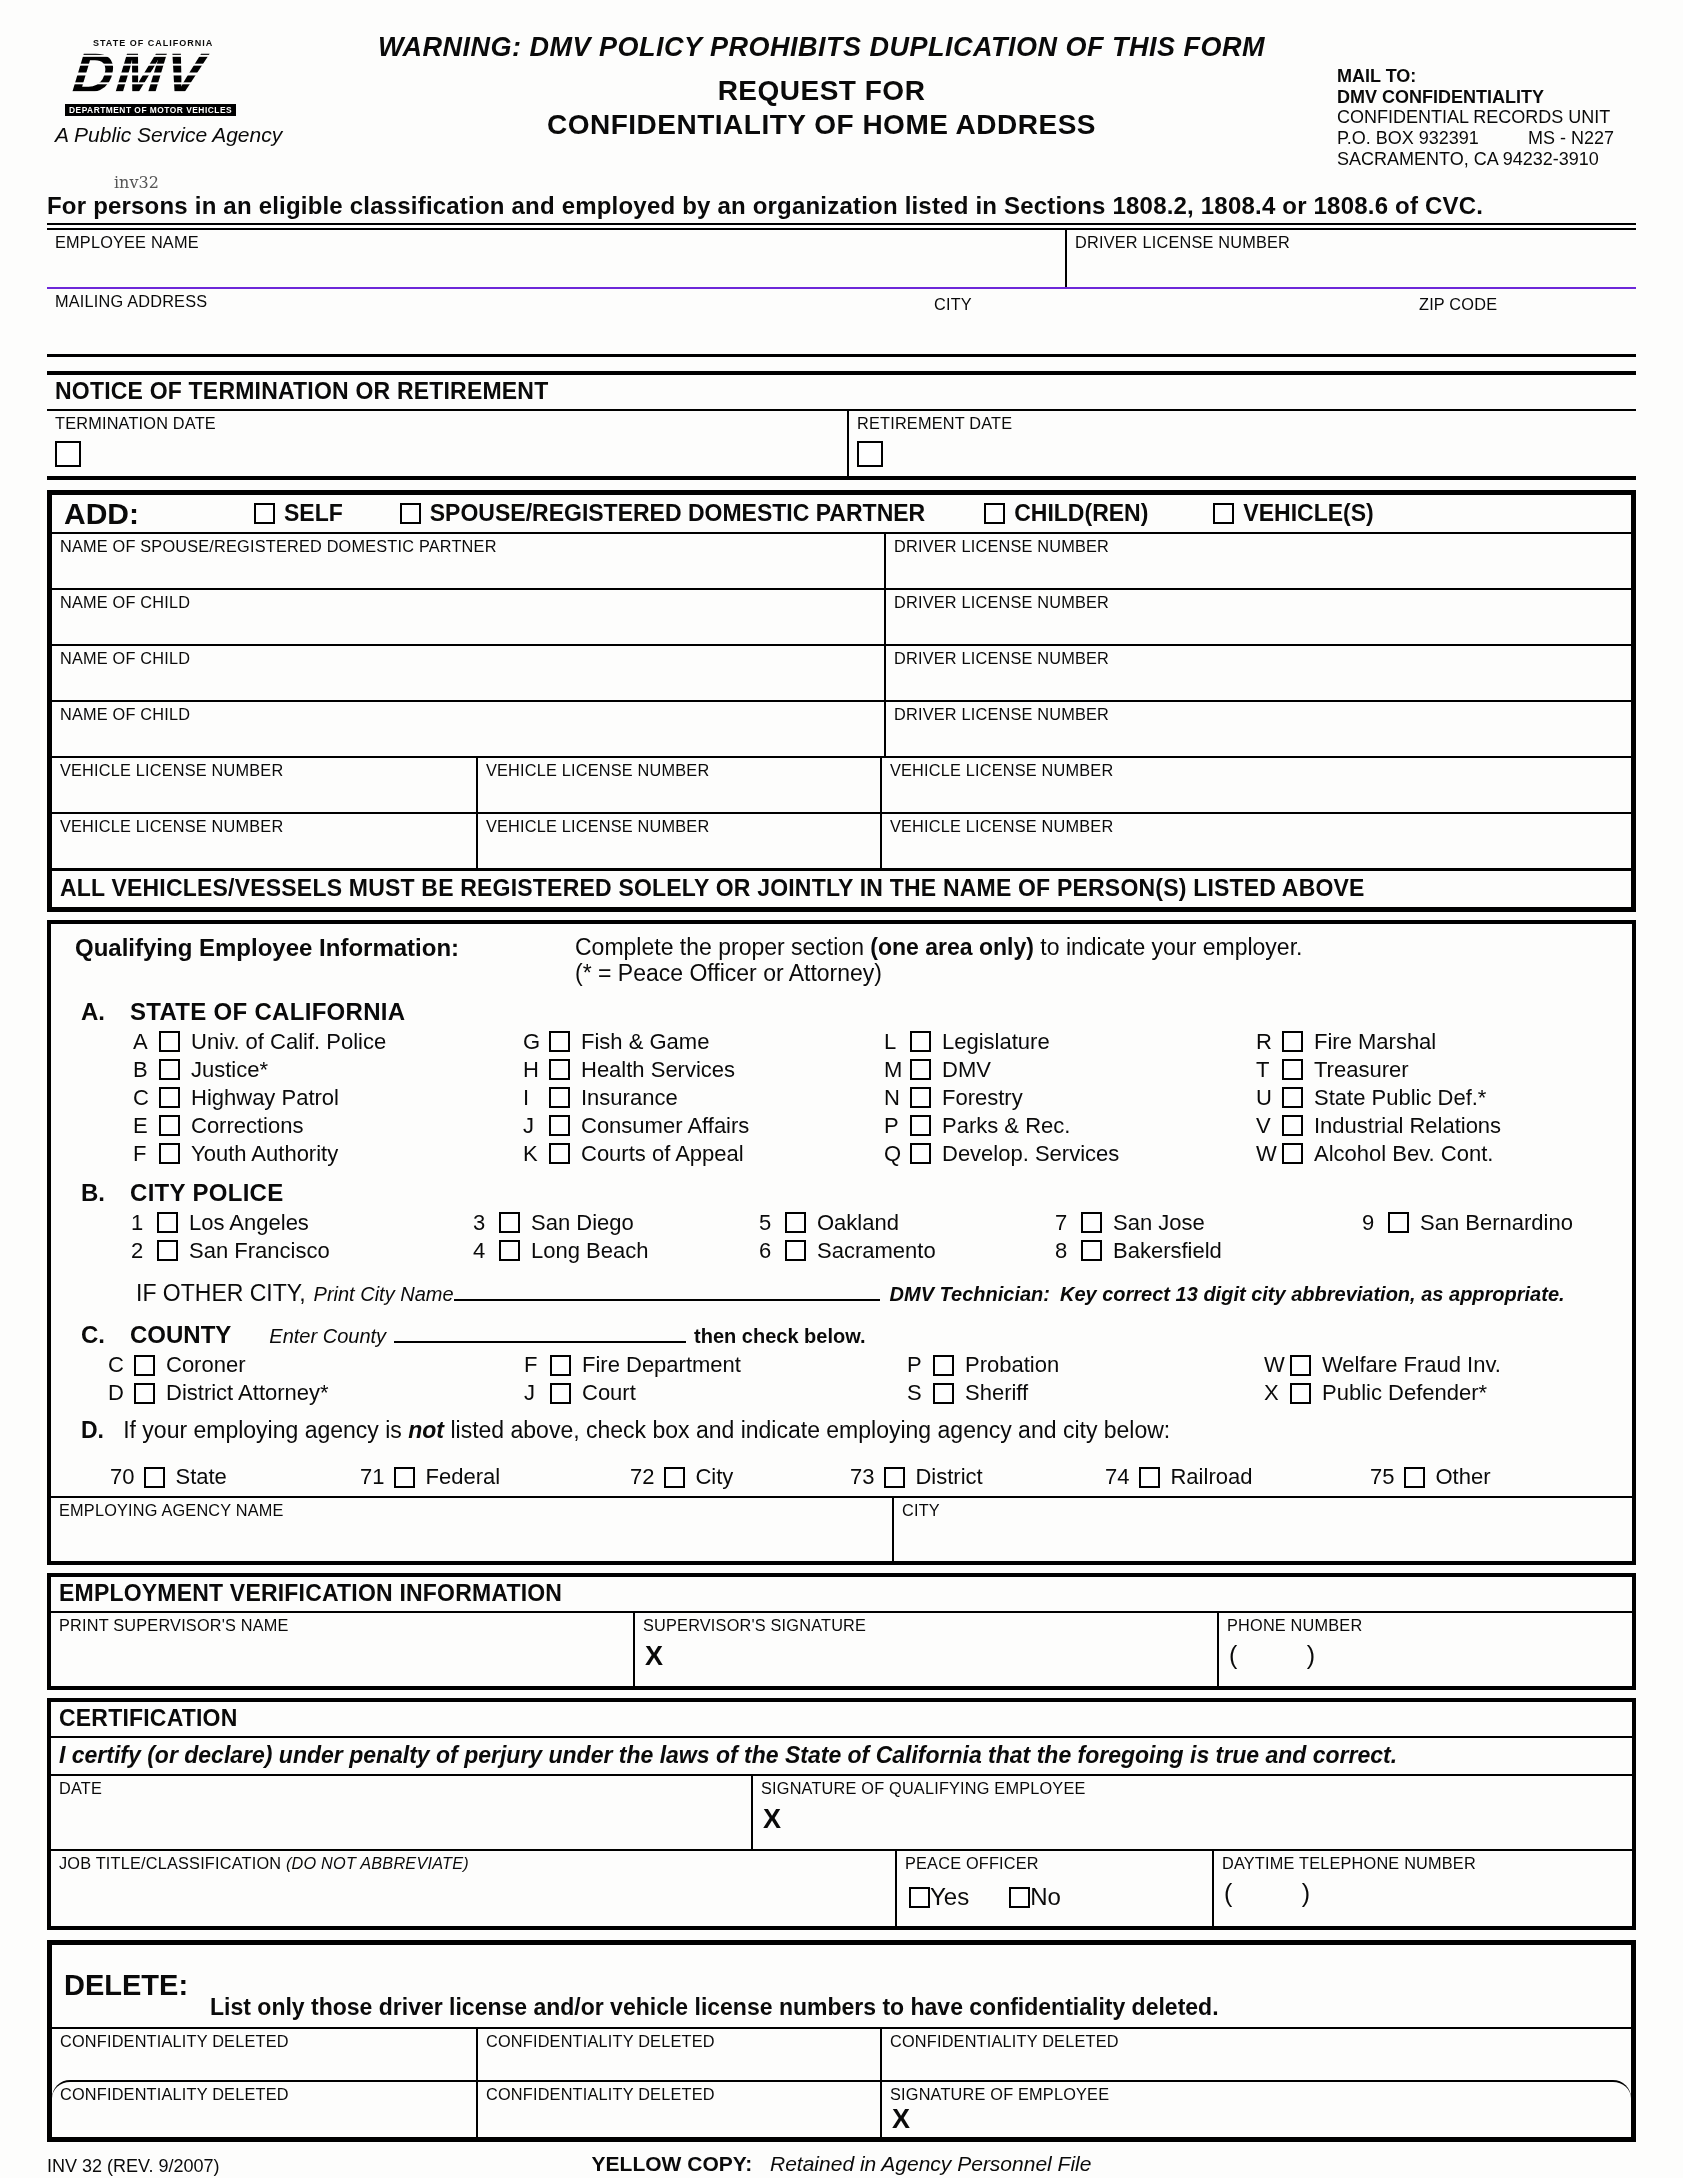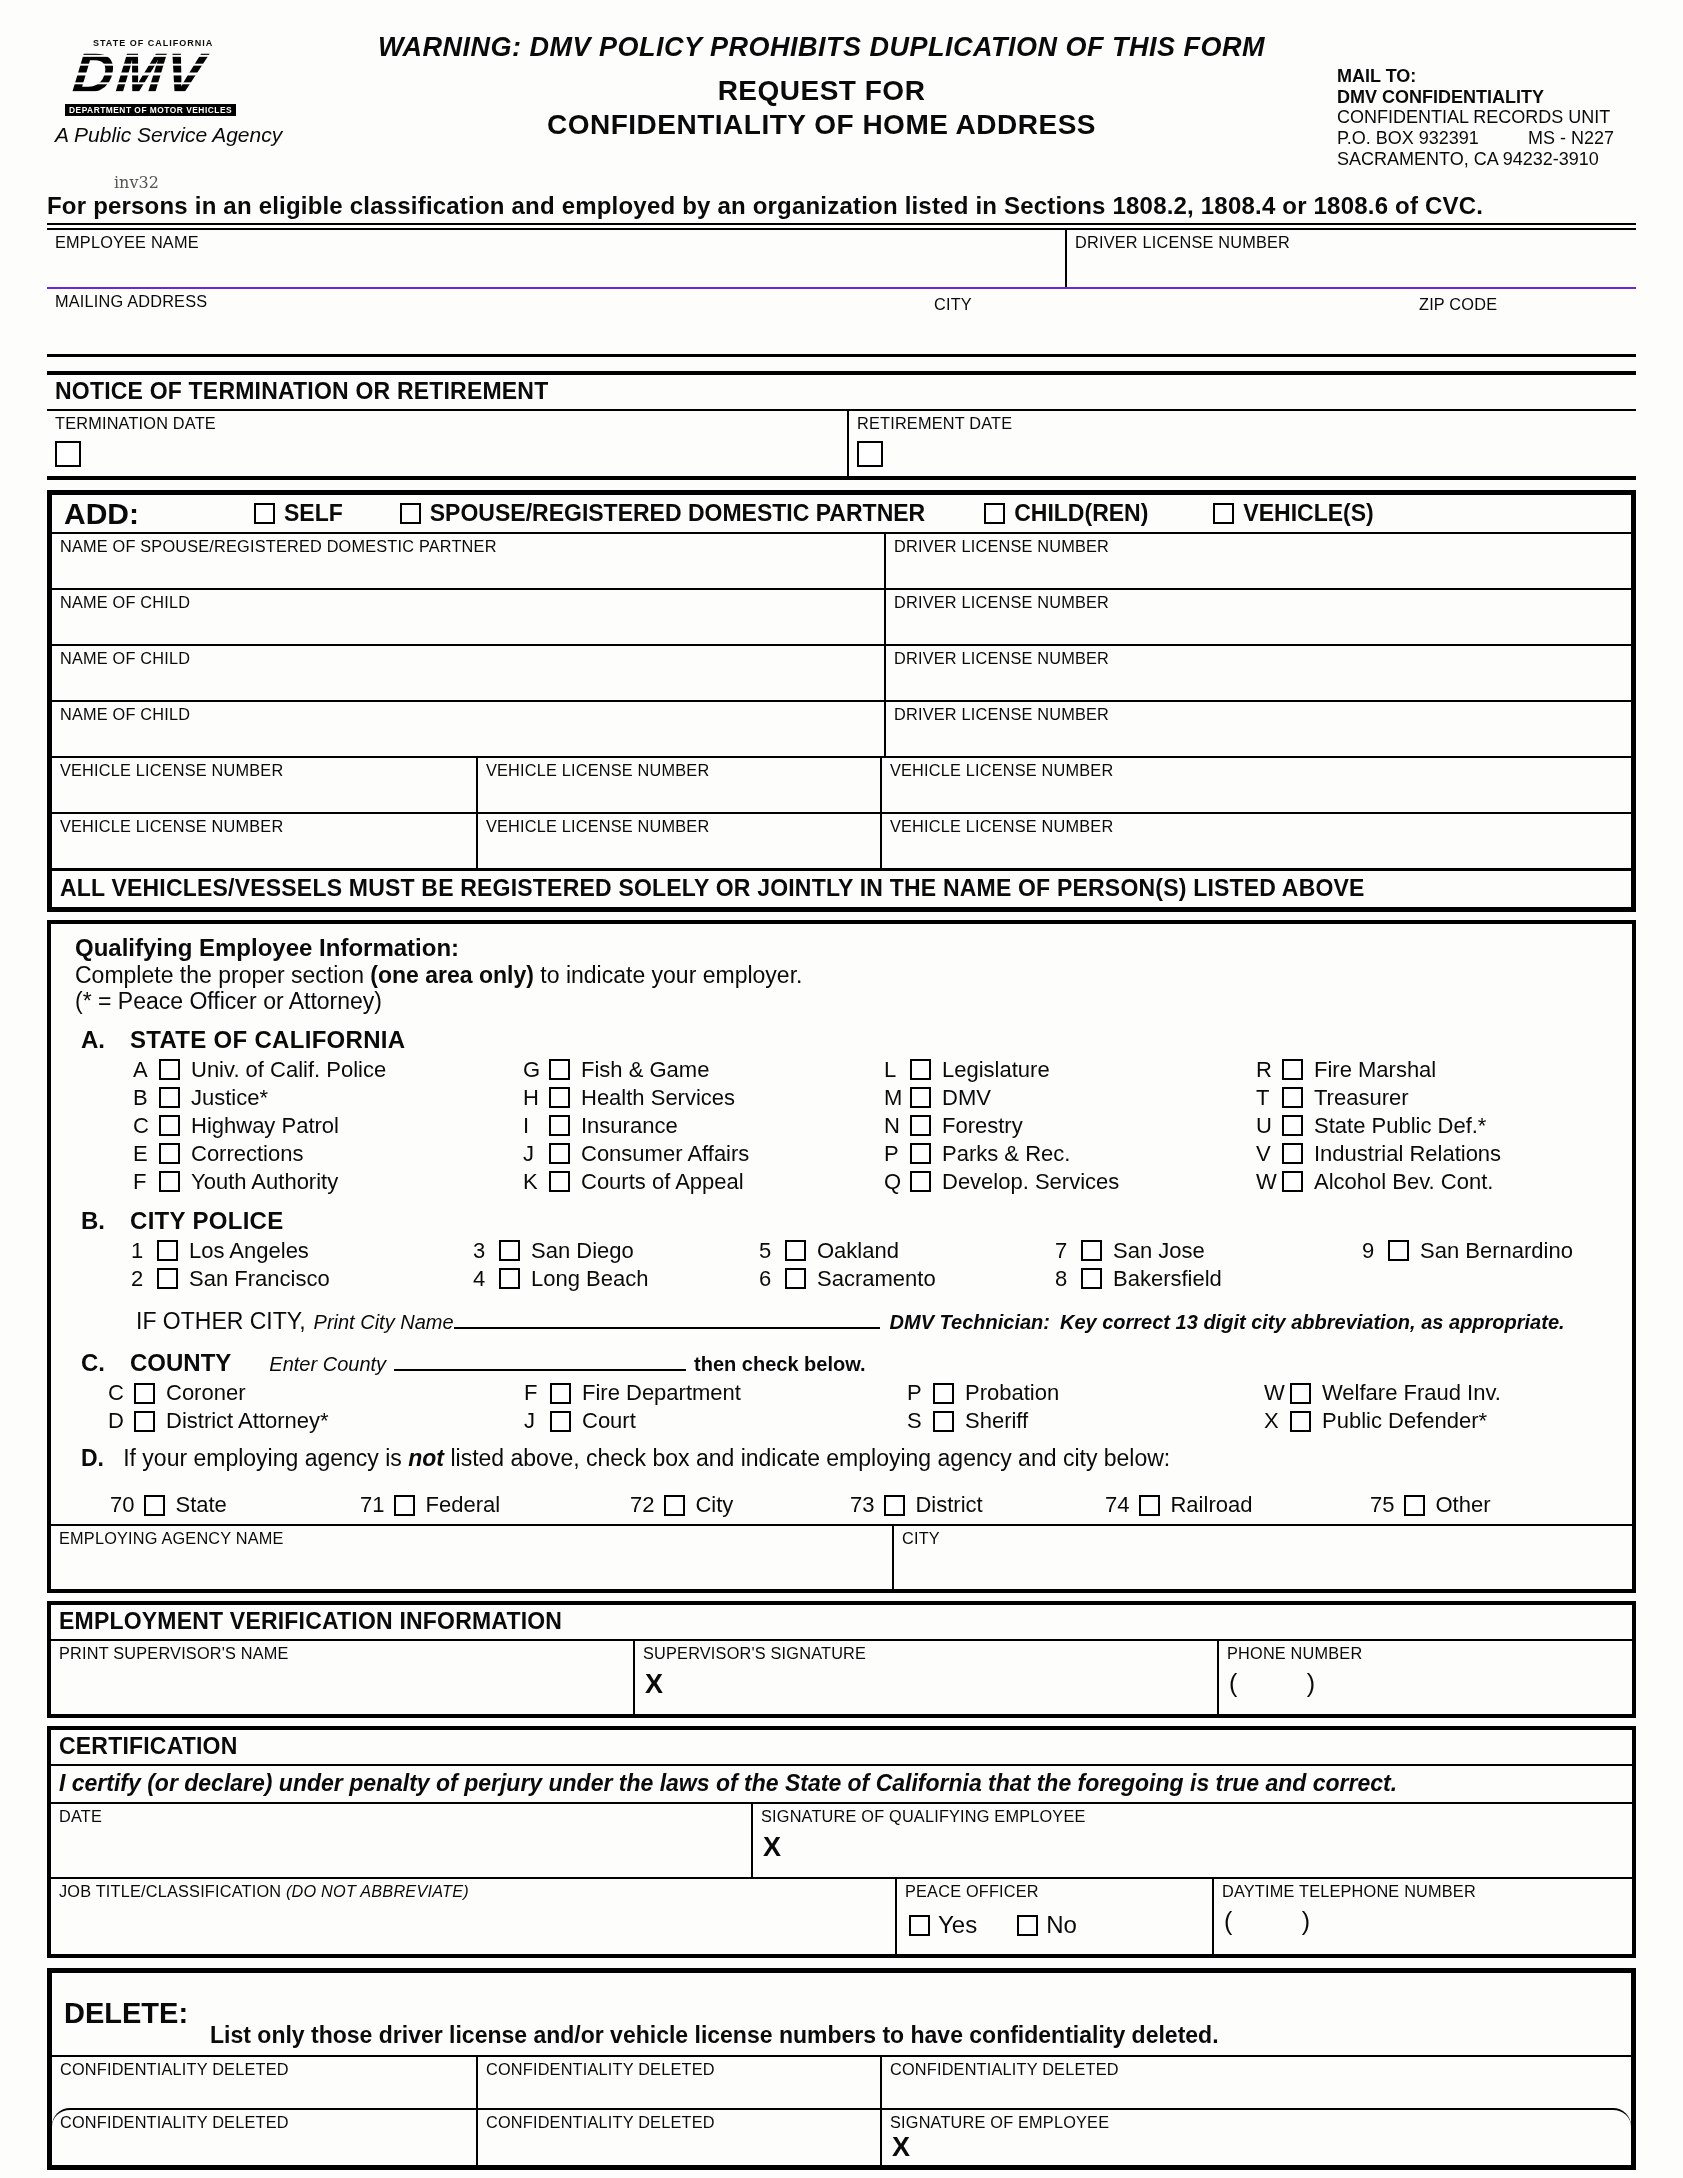--- a/index.html
+++ b/index.html
@@ -58,21 +58,21 @@
   .add-opt .cb { margin-right:9px; }
   .arow { display:flex; height:56px; border-top:2px solid #000; }
   .arow .c1 { flex:1; }
   .arow .c2 { width:747px; border-left:2px solid #000; }
   .vrow { display:flex; height:56px; border-top:2px solid #000; }
   .vrow .v1 { width:424px; }
   .vrow .v2 { width:404px; border-left:2px solid #000; }
   .vrow .v3 { flex:1; border-left:2px solid #000; }
   .add-strip { border-top:3px solid #000; font-size:23px; font-weight:bold; padding:4px 0 5px 8px; letter-spacing:0.2px; }
   
-  .q-intro { display:flex; padding:10px 0 0 24px;flex-direction:column; }
+  .q-intro { display:flex; padding:10px 0 0 24px; }
   .q-title { width:500px; font-size:24px; font-weight:bold; }
   .q-instr { flex:1; font-size:23px; line-height:1.15; }
   .q-sec { margin-top:11px; }
   .q-sechdr { display:flex; font-size:24px; font-weight:bold; padding-left:30px; align-items:baseline; }
   .q-sechdr .st { margin-left:25px; letter-spacing:0.3px; }
   .q-cols { display:flex; margin-top:2px; }
   .q-item { display:flex; align-items:center; height:28px; font-size:22px; white-space:nowrap; }
   .q-item .code { width:26px; flex:none; }
   .q-item .cb { margin-right:11px; }
   .colA1 { margin-left:82px; width:390px; }
@@ -107,21 +107,21 @@
   .vfrow .c3 { flex:1; border-left:2px solid #000; }
   .certify { font-size:23px; font-weight:bold; font-style:italic; padding:4px 8px 5px 8px; border-bottom:2px solid #000; }
   .dtrow { display:flex; height:75px; border-bottom:2px solid #000; }
   .dtrow .c1 { width:700px; }
   .dtrow .c2 { flex:1; border-left:2px solid #000; }
   .jtrow { display:flex; height:75px; }
   .jtrow .c1 { width:844px; }
   .jtrow .c2 { width:317px; border-left:2px solid #000; }
   .jtrow .c3 { flex:1; border-left:2px solid #000; }
   .yesno { display:flex; gap:40px; margin:10px 0 0 12px; font-size:24px; }
-  .yesno .opt { display:flex; align-items:center; gap:8px; }
+  .yesno .opt { display:flex; align-items:center; }
   .note-it { font-style:italic; font-weight:normal; }
   
   .del-hdr { display:flex; align-items:center; padding:5px 10px 6px 12px; border-bottom:2px solid #000; }
   .del-title { font-size:29px; font-weight:bold; margin-right:22px; }
   .del-instr { font-size:23px; font-weight:bold;margin-top:44px; }
   .delrow { display:flex; height:51px;border-radius:18px; }
   .delrow.r2 { height:57px; border-top:2px solid #000; }
   .delrow .d1 { width:424px; }
   .delrow .d2 { width:404px; border-left:2px solid #000; }
   .delrow .d3 { flex:1; border-left:2px solid #000; }

